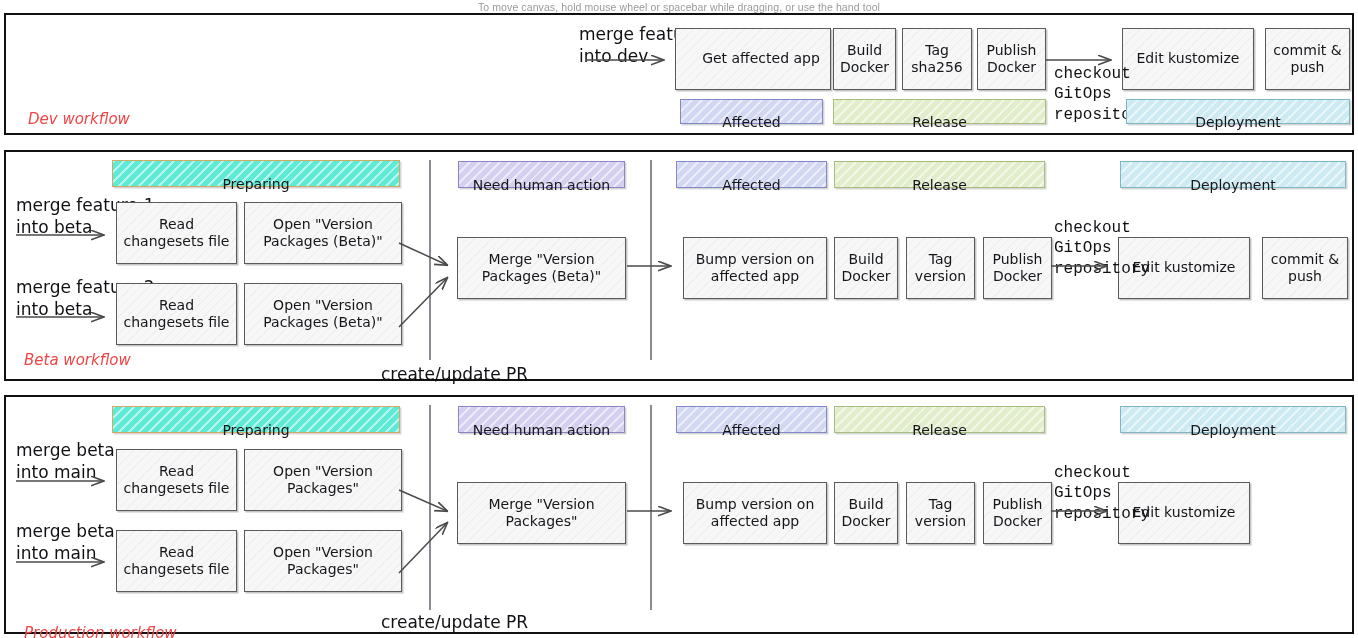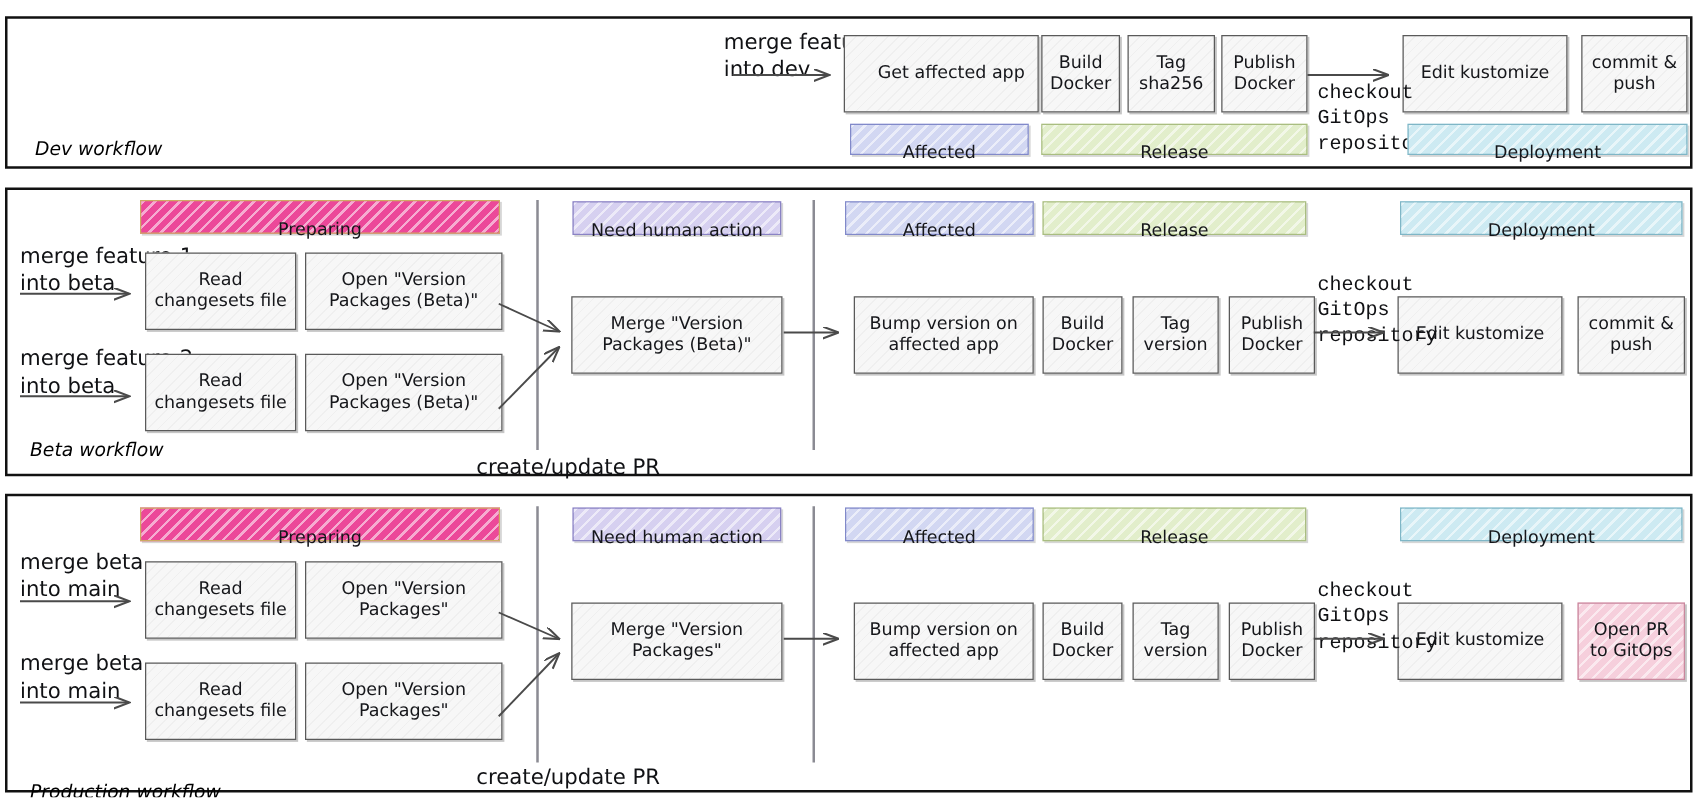--- a/index.html
+++ b/index.html
@@ -38,21 +38,21 @@
     border: 2px solid #111111;
     background: #ffffff;
   }
   #panel-dev  { left: 4px;  top: 13px;  width: 1350px; height: 122px; }
   #panel-beta { left: 4px;  top: 150px; width: 1350px; height: 231px; }
   #panel-prod { left: 4px;  top: 395px; width: 1350px; height: 239px; }
 
   
   .wf-label {
     position: absolute;
-    color: #000000;
+    color: #ef4444;
     font-size: 15px;
     font-style: italic;
     font-family: "DejaVu Sans", sans-serif;
     white-space: nowrap;
     text-align: center;
   }
 
   
   .node {
     position: absolute;
@@ -93,21 +93,21 @@
     content: "";
     position: absolute;
     inset: 0;
     background: repeating-linear-gradient(135deg,
       rgba(255,255,255,0.55) 0px, rgba(255,255,255,0.55) 2px,
       rgba(255,255,255,0.00) 2px, rgba(255,255,255,0.00) 7px);
     pointer-events: none;
   }
   .chip > span { position: relative; z-index: 1; margin-top: 20px; }
 
-  .chip-preparing  { background: #ec4899; border-color: #cdab63; }
+  .chip-preparing  { background: #5eead4; border-color: #cdab63; }
   .chip-human      { background: #d6d0f0; border-color: #8a83c4; }
   .chip-affected   { background: #d2d7f2; border-color: #8189c9; }
   .chip-release    { background: #e2eecb; border-color: #a9bd81; }
   .chip-deployment { background: #cdeaf2; border-color: #7fb6c6; }
 
   .node.pink {
     background:
       repeating-linear-gradient(135deg,
         rgba(255,255,255,0.55) 0px, rgba(255,255,255,0.55) 2px,
         rgba(255,255,255,0.00) 2px, rgba(255,255,255,0.00) 7px),
@@ -139,20 +139,21 @@
     left: 0; top: 0;
     width: 1358px; height: 638px;
     pointer-events: none;
   }
 </style>
 </head>
 <body>
 
 <div id="canvas">
 
+  <div class="hint-bar">To move canvas, hold mouse wheel or spacebar while dragging, or use the hand tool</div>
 
   <div class="panel" id="panel-dev">
     <div class="wf-label" style="left:22px; top:95px;">Dev workflow</div>
 
     <div class="note" style="left:573px; top:9px;">merge feature
 into dev</div>
 
     <div class="node" style="left:669px; top:13px;  width:156px; height:62px;padding-left:20px;">Get affected app</div>
     <div class="node" style="left:827px; top:13px;  width:63px;  height:62px;">Build
 Docker</div>
@@ -280,22 +281,20 @@
 
     <div class="node" style="left:677px; top:85px;  width:144px; height:62px;">Bump version on
 affected app</div>
     <div class="node" style="left:828px; top:85px;  width:64px;  height:62px;">Build
 Docker</div>
     <div class="node" style="left:900px; top:85px;  width:69px;  height:62px;">Tag
 version</div>
     <div class="node" style="left:977px; top:85px;  width:69px;  height:62px;">Publish
 Docker</div>
     <div class="node" style="left:1112px;top:85px;  width:132px; height:62px;">Edit kustomize</div>
-    <div class="node pink" style="left:1256px;top:85px; width:86px; height:62px;">Open PR
-to GitOps</div>
 
     <div class="note small" style="left:1048px; top:66px;">checkout
 GitOps
 repository</div>
   </div>
 
   <svg class="arrows" viewBox="0 0 1358 638" xmlns="http://www.w3.org/2000/svg">
     <defs>
       <marker id="ah" markerWidth="9" markerHeight="9" refX="8" refY="3.2" orient="auto" markerUnits="strokeWidth">
         <path d="M0,0 L8.5,3.2 L0,6.4" fill="none" stroke="#4a4a4a" stroke-width="1.1"></path>

